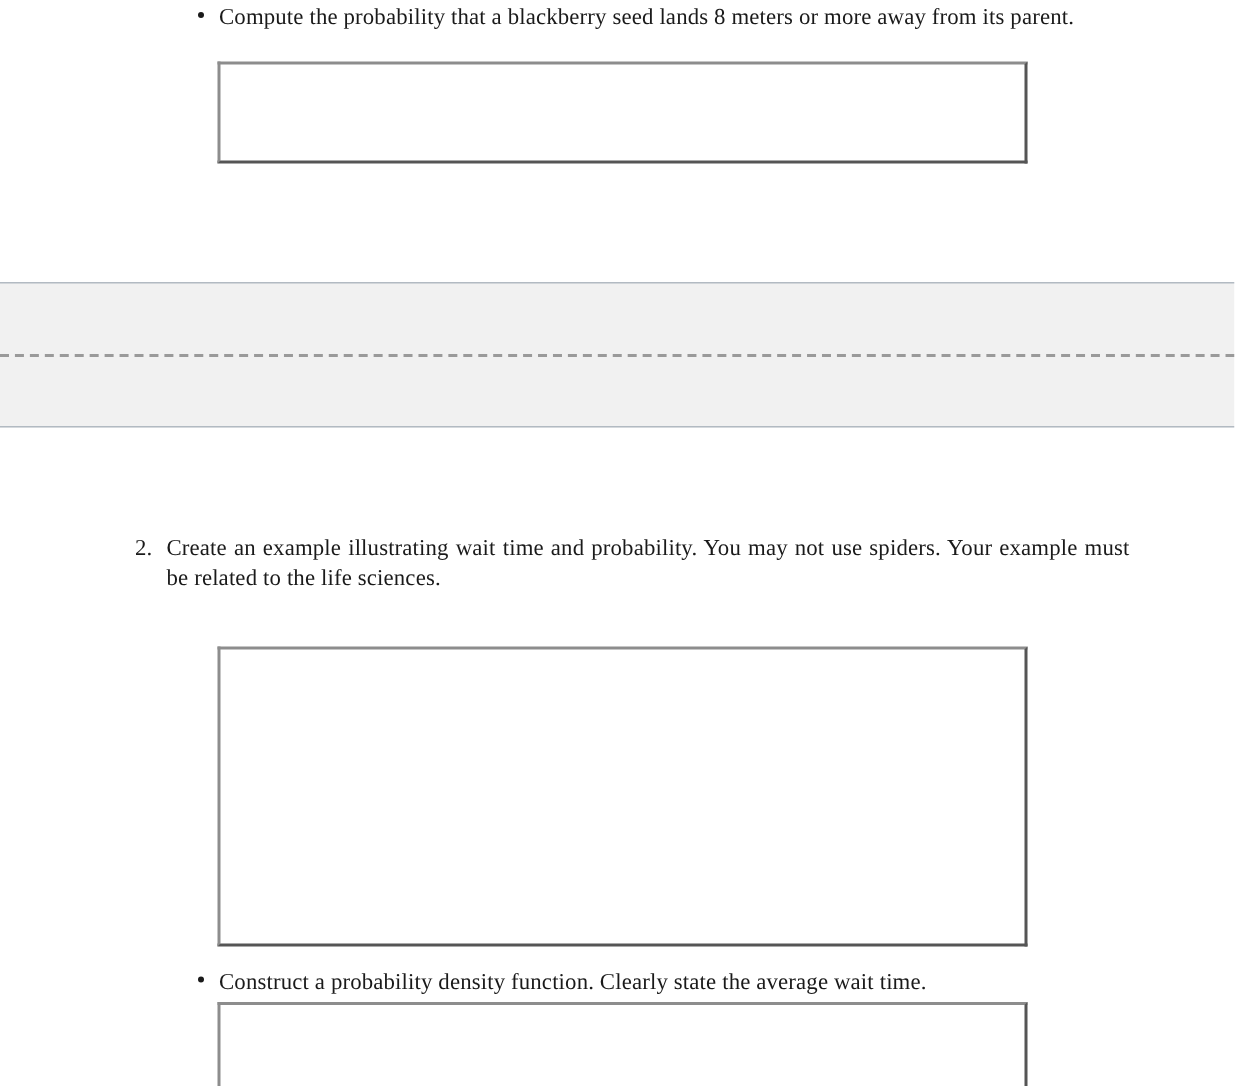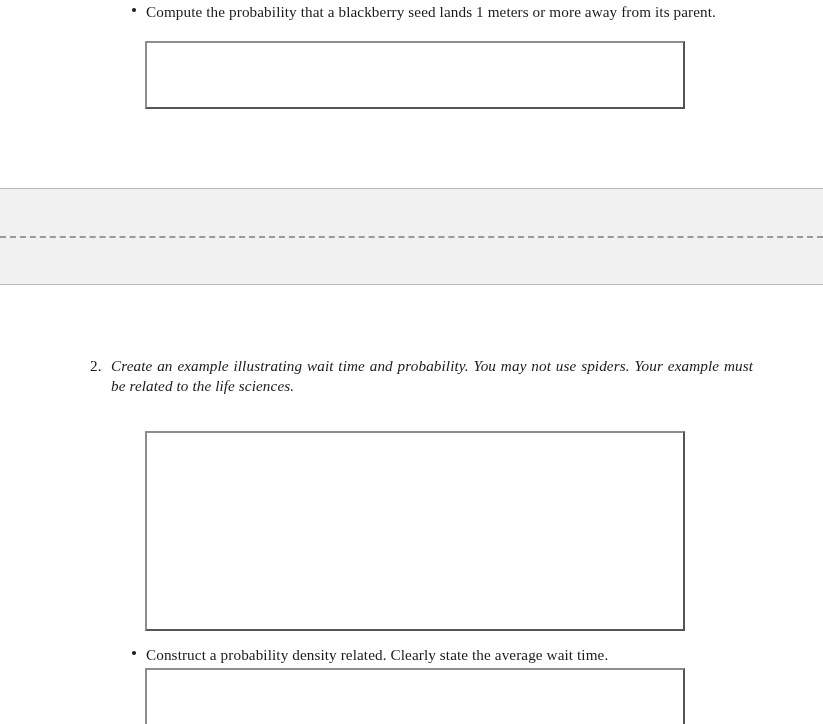--- a/index.html
+++ b/index.html
@@ -62,21 +62,20 @@
     top: 0;
     width: 18px;
     text-align: left;
     font-size: 15.2px;
     line-height: 19.6px;
     color: #1a1a1a;
   }
   .num-body {
     display: block;
     margin-left: 21px;
-    font-style: italic;
   }
 
   
   .answer-box {
     position: absolute;
     background: #ffffff;
     box-sizing: border-box;
     border-top: 2px solid #8d8d8d;
     border-left: 2px solid #8d8d8d;
     border-right: 2px solid #555555;
@@ -101,36 +100,36 @@
     border-top: 2px dashed #9a9a9a;
   }
 </style>
 </head>
 <body>
 
 <div class="page">
 
   <div class="bullet-item qtext" style="left:132px; top:2px; width:621px;">
     <span class="bullet-dot"></span>
-    <span class="bullet-body">Compute the probability that a blackberry seed lands 1 meters or more away from its parent.</span>
+    <span class="bullet-body">Compute the probability that a blackberry seed lands 8 meters or more away from its parent.</span>
   </div>
 
   <div class="answer-box" style="left:145px; top:41px; width:540px; height:68px;" title=""></div>
 
   <div class="page-break-band" style="top:188px; height:97px;"></div>
   <div class="page-break-dash" style="top:236px;"></div>
 
   <div class="num-item qtext" style="left:90px; top:356px; width:663px;">
     <span class="num-marker">2.</span>
     <span class="num-body">Create an example illustrating wait time and probability.  You may not use spiders.  Your example must be related to the life sciences.</span>
   </div>
 
 
   <div class="answer-box" style="left:145px; top:431px; width:540px; height:200px;" title=""></div>
 
   <div class="bullet-item qtext" style="left:132px; top:645px; width:620px;">
     <span class="bullet-dot"></span>
-    <span class="bullet-body">Construct a probability density related.  Clearly state the average wait time.</span>
+    <span class="bullet-body">Construct a probability density function.  Clearly state the average wait time.</span>
   </div>
 
   <div class="answer-box" style="left:145px; top:668px; width:540px; height:68px;" title=""></div>
 
 </div>
 
 </body></html>

